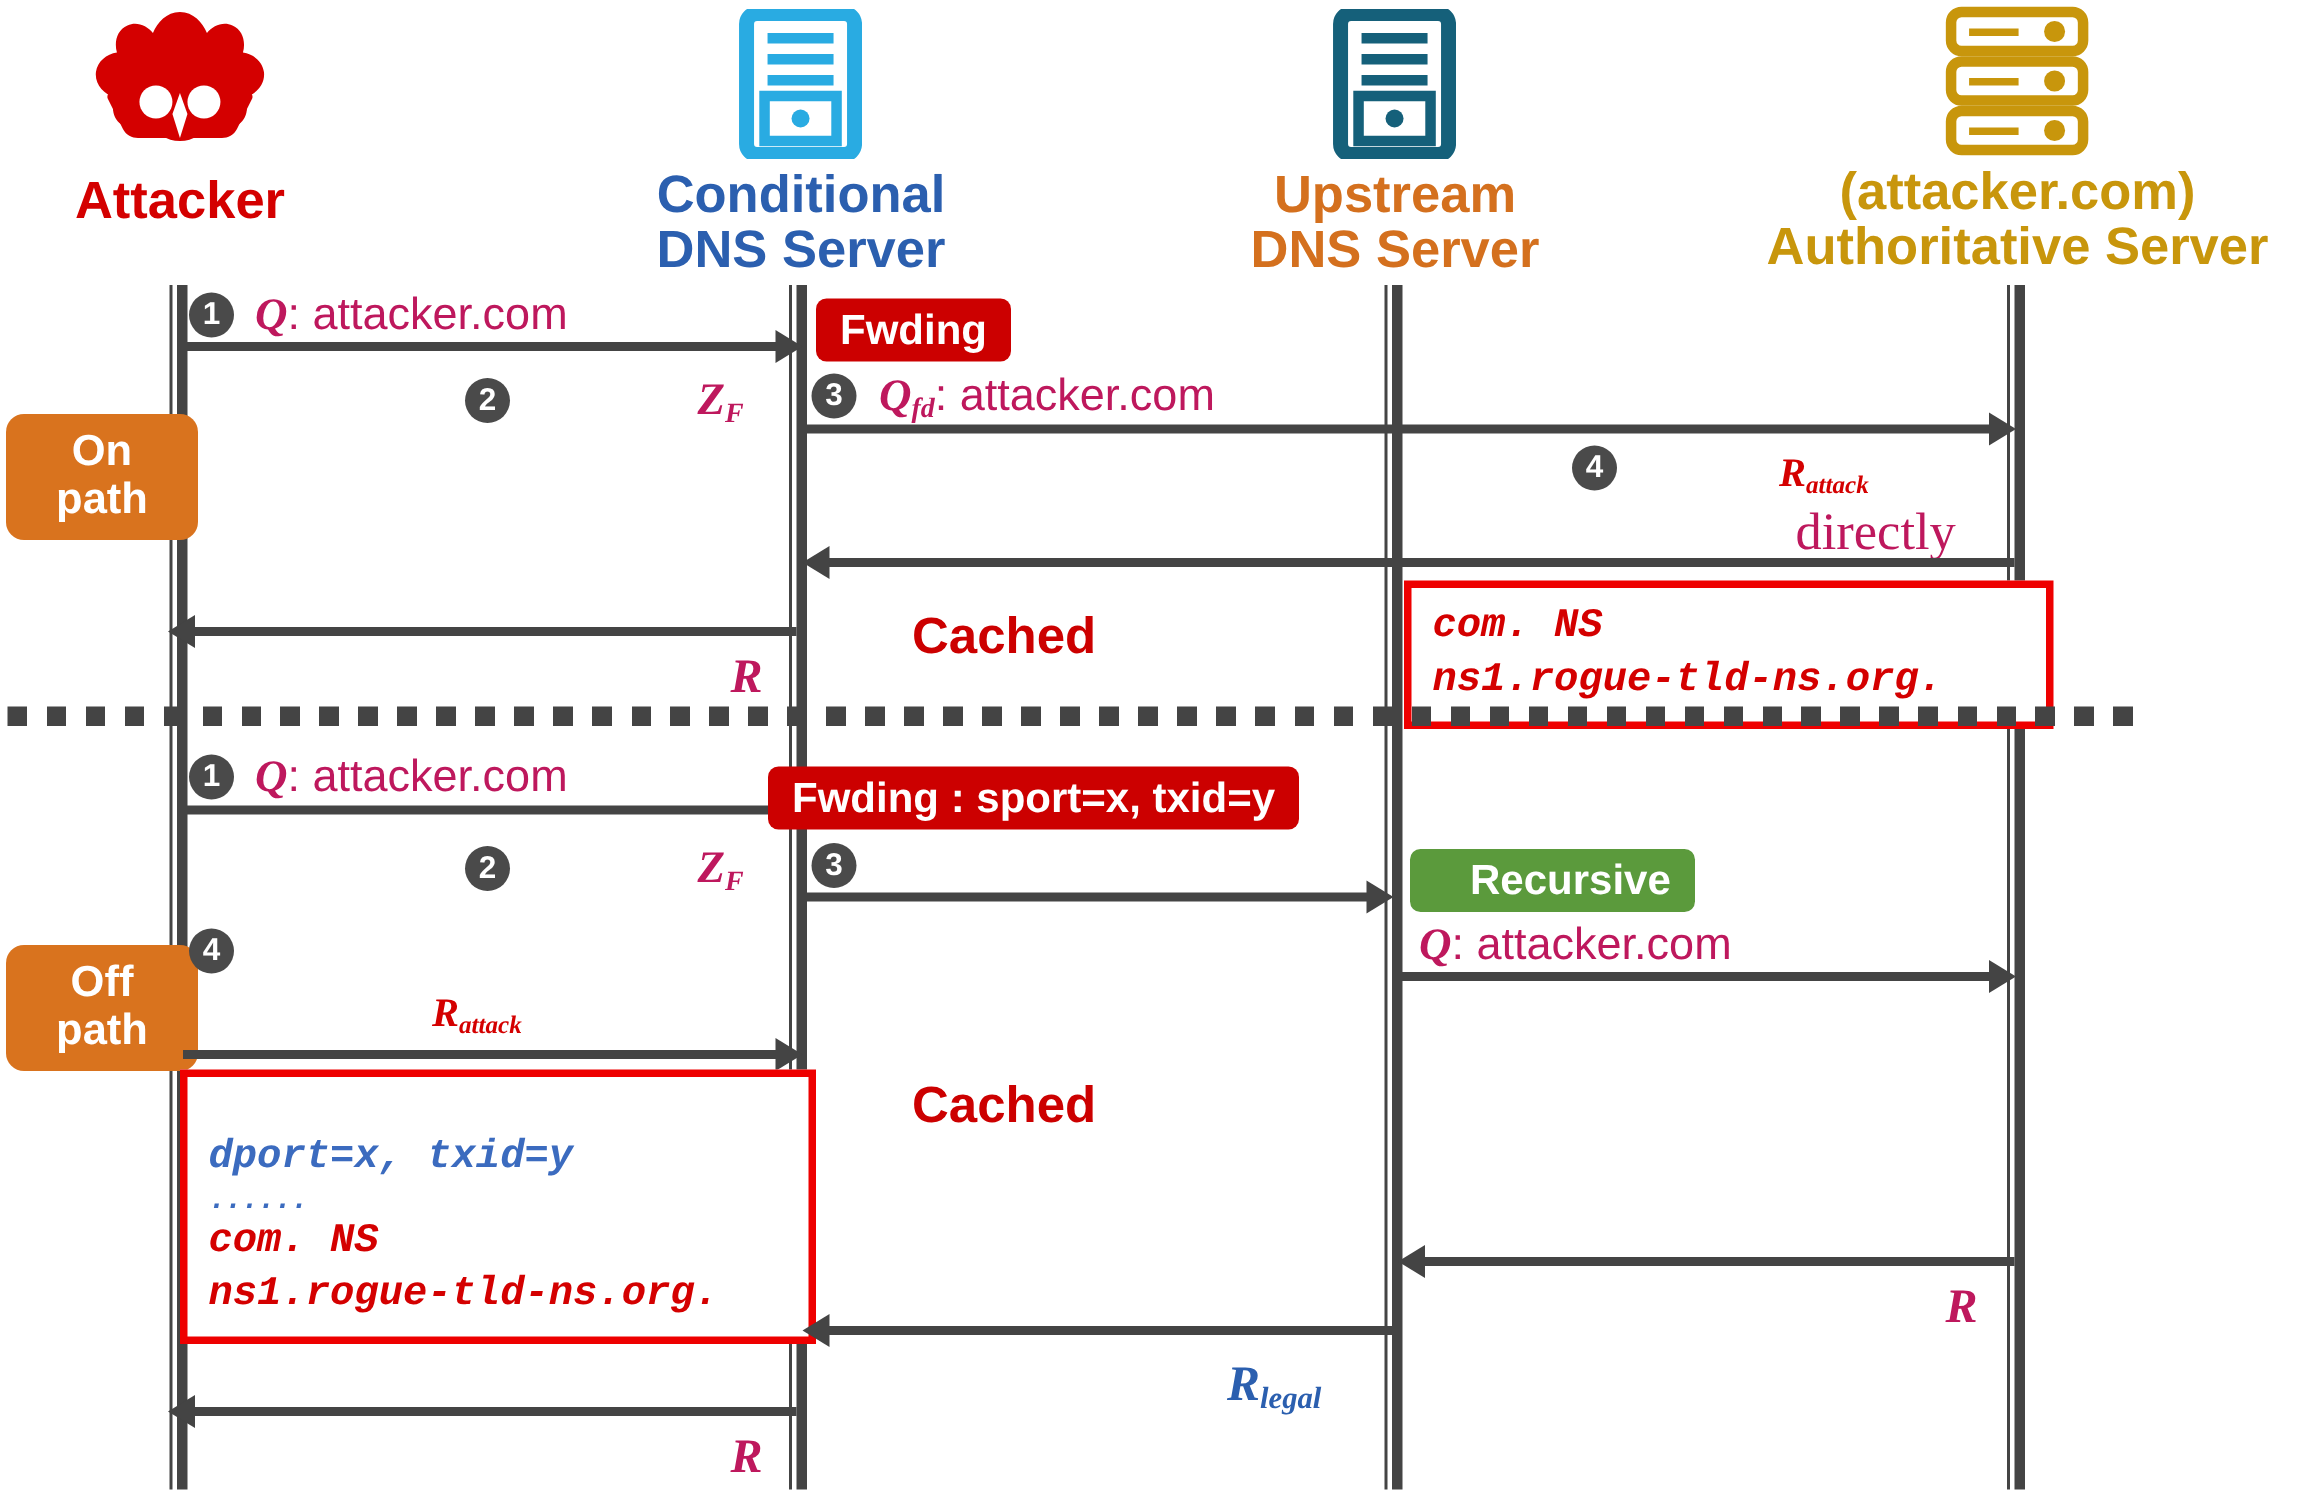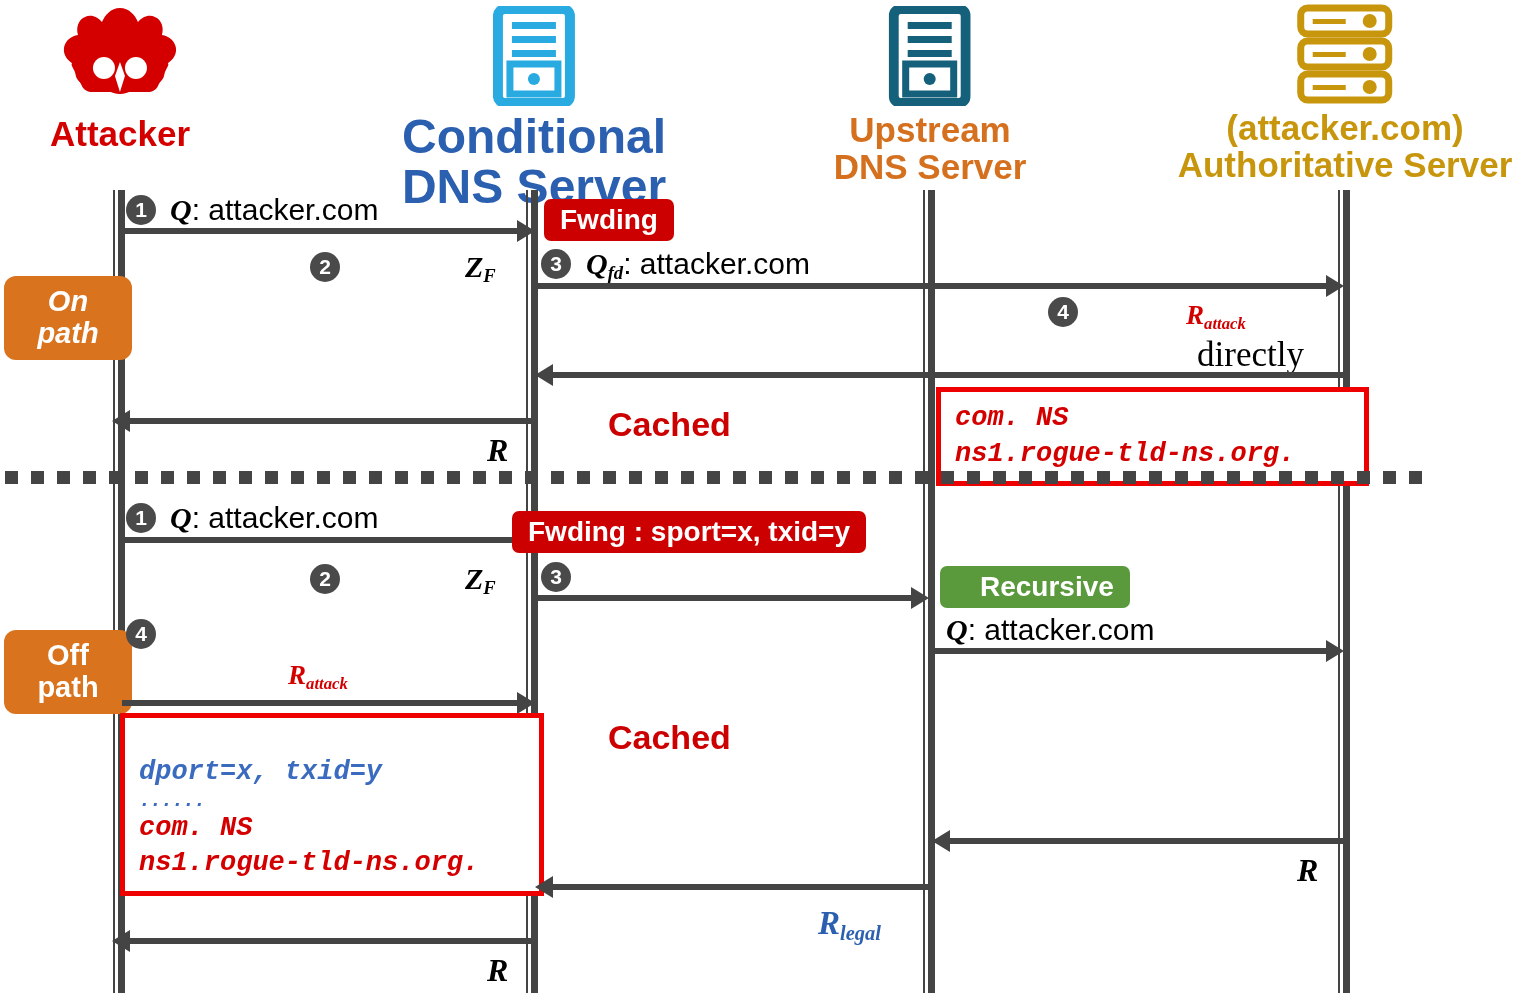--- a/index.html
+++ b/index.html
@@ -19,21 +19,21 @@
   .arrow{position:absolute;height:6px;background:#444444;}
   .arrow .head{position:absolute;top:-8px;width:0;height:0;border-top:11px solid transparent;border-bottom:11px solid transparent;}
   .arrow.right .head{right:-16px;border-left:18px solid #444444;}
   .arrow.left  .head{left:-16px;border-right:18px solid #444444;}
 
   
   .dashsep{position:absolute;height:13px;
     background:repeating-linear-gradient(to right,#444444 0,#444444 13px,transparent 13px,transparent 26px);}
 
   
-  .lbl{position:absolute;white-space:nowrap;color:#000000;font-size:30px;}
+  .lbl{position:absolute;white-space:nowrap;color:#be185d;font-size:30px;}
   .mathit{font-family:"Liberation Serif",serif;font-style:italic;font-weight:bold;}
   .sub{font-size:0.62em;vertical-align:-0.28em;font-family:"Liberation Serif",serif;font-style:italic;font-weight:bold;}
 
   .rattack{position:absolute;white-space:nowrap;color:#d40000;
     font-family:"Liberation Serif",serif;font-style:italic;font-weight:bold;font-size:27px;}
   .rlegal{position:absolute;white-space:nowrap;color:#2b5faf;
     font-family:"Liberation Serif",serif;font-style:italic;font-weight:bold;font-size:33px;}
 
   
   .num{position:absolute;width:30px;height:30px;border-radius:50%;background:#4a4a4a;color:#ffffff;
@@ -75,21 +75,21 @@
 
   <div class="actor" style="left:534px;top:6px;">
     <svg class="actor-icon" width="82" height="100" viewBox="0 0 82 100">
       <rect x="5" y="3" width="72" height="94" rx="7" fill="none" stroke="#29abe2" stroke-width="10"></rect>
       <rect x="19" y="16" width="44" height="7" fill="#29abe2"></rect>
       <rect x="19" y="30" width="44" height="7" fill="#29abe2"></rect>
       <rect x="19" y="44" width="44" height="7" fill="#29abe2"></rect>
       <rect x="17" y="58" width="48" height="30" fill="none" stroke="#29abe2" stroke-width="7"></rect>
       <circle cx="41" cy="73" r="6" fill="#29abe2"></circle>
     </svg>
-    <div class="actor-label" style="color:#2b5faf;font-size:48px;">
+    <div class="actor-label" style="color:#2b5faf;font-size:35px;">
       <div>Conditional</div>
       <div>DNS Server</div>
     </div>
   </div>
 
   <div class="actor" style="left:930px;top:6px;">
     <svg class="actor-icon" width="82" height="100" viewBox="0 0 82 100">
       <rect x="5" y="3" width="72" height="94" rx="7" fill="none" stroke="#15607a" stroke-width="10"></rect>
       <rect x="19" y="16" width="44" height="7" fill="#15607a"></rect>
       <rect x="19" y="30" width="44" height="7" fill="#15607a"></rect>
@@ -119,21 +119,21 @@
       <div>(attacker.com)</div>
       <div>Authoritative Server</div>
     </div>
   </div>
 
   <div class="lifeline" style="left:118px;  top:190px;height:803px;"></div>
   <div class="lifeline" style="left:531px;  top:190px;height:803px;"></div>
   <div class="lifeline" style="left:928px;  top:190px;height:803px;"></div>
   <div class="lifeline" style="left:1343px; top:190px;height:803px;"></div>
 
-  <div class="pill orange" style="left:4px;top:276px;width:92px;font-style:italic;">
+  <div class="pill orange" style="left:4px;top:276px;width:92px;">
     <div>On</div>
     <div>path</div>
   </div>
   <div class="pill orange" style="left:4px;top:630px;width:92px;">
     <div>Off</div>
     <div>path</div>
   </div>
 
   <div class="num" style="left:126px;top:195px;">1</div>
   <div class="lbl" style="left:170px;top:193px;">

